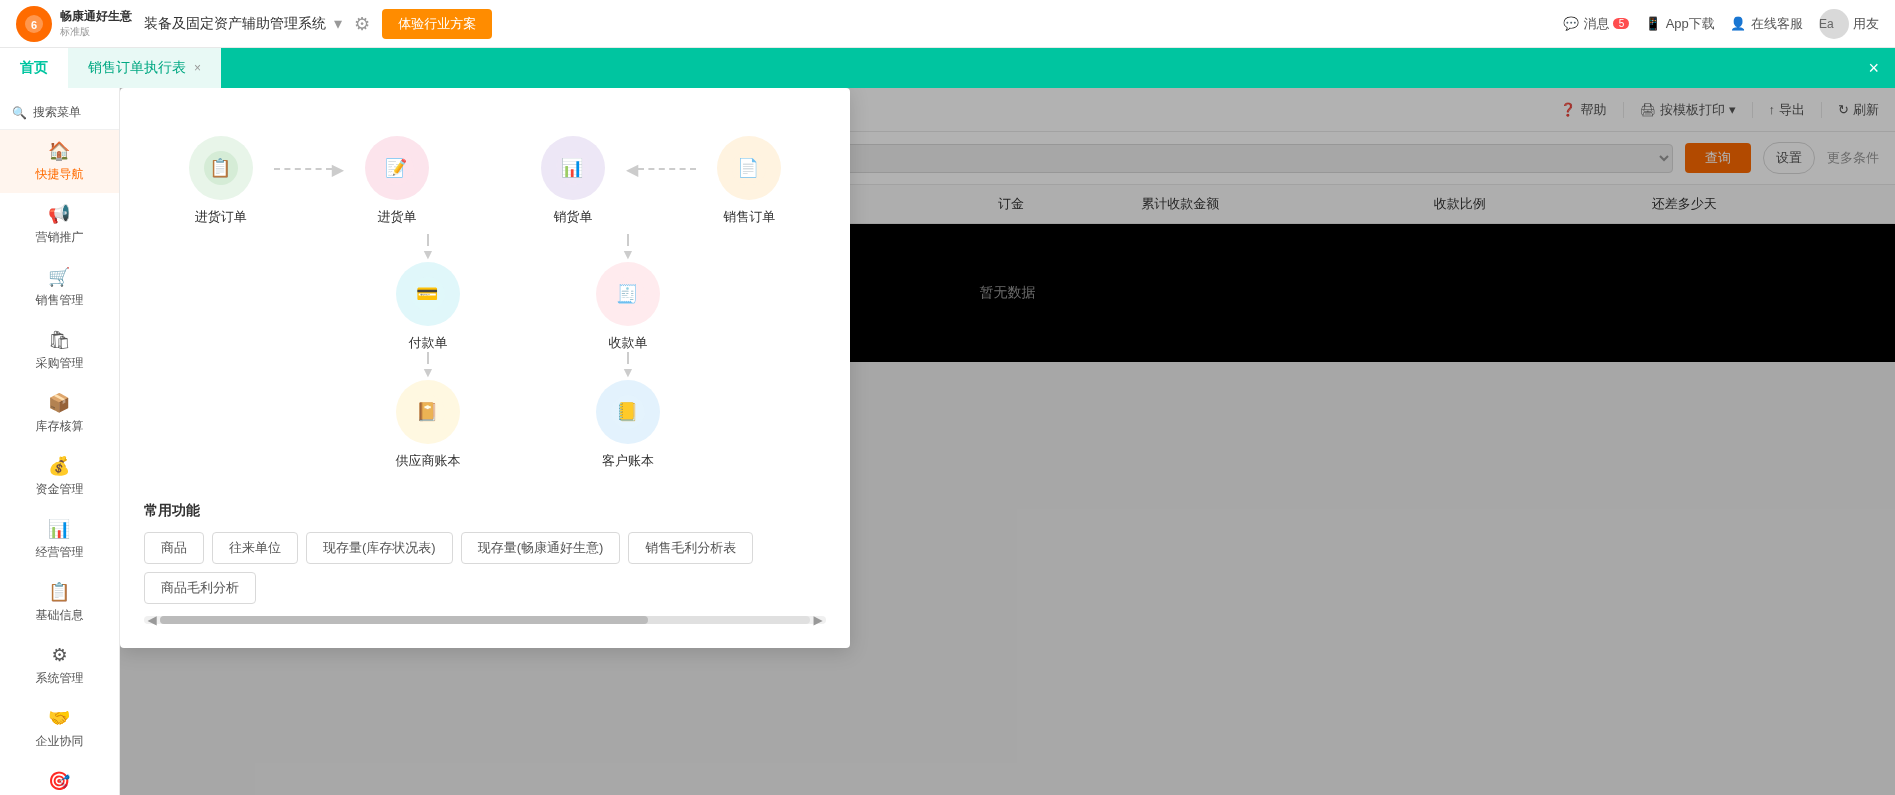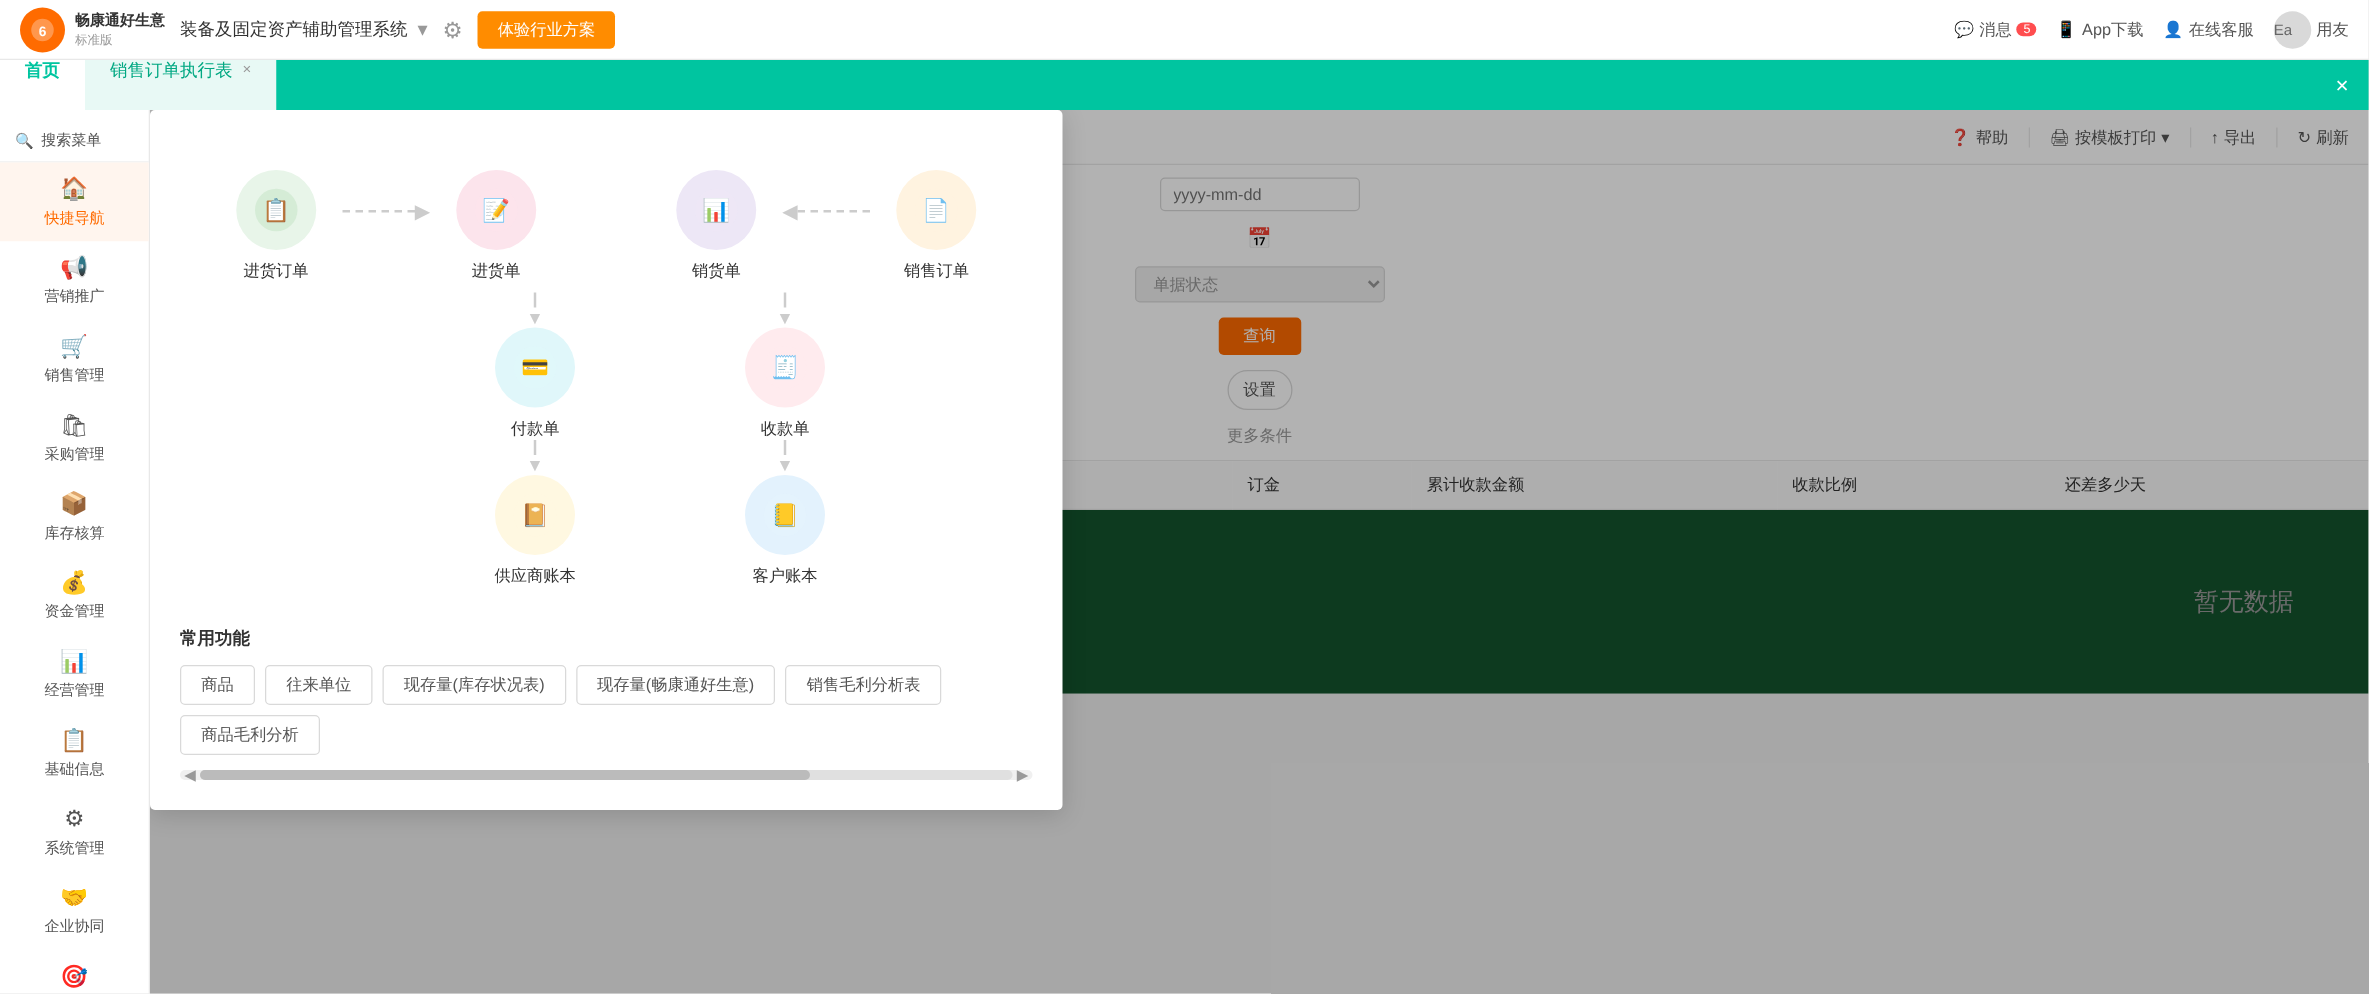--- a/index.html
+++ b/index.html
@@ -91,20 +91,21 @@
       background: #00c5a0;
       display: flex;
       align-items: center;
       padding: 0 0 0 0;
       position: relative;
     }
     .nav-tab {
       height: 40px;
       padding: 0 20px;
       display: flex;
+      align-items: center;
       font-size: 14px;
       cursor: pointer;
       position: relative;
     }
     .nav-tab.home { background: #fff; color: #00c5a0; font-weight: bold; }
     .nav-tab.active { background: #e8f9f5; color: #00a882; }
     .tab-close {
       margin-left: 8px;
       font-size: 12px;
       color: #999;
@@ -187,21 +188,20 @@
     .toolbar-divider { width: 1px; height: 16px; background: #e8e8e8; }
 
     
     .filter-bar {
       background: #fff;
       padding: 10px 16px;
       display: flex;
       align-items: center;
       gap: 12px;
       border-bottom: 1px solid #e8e8e8;
-      flex-direction: column;
     }
     .filter-input {
       border: 1px solid #d9d9d9;
       border-radius: 4px;
       padding: 5px 10px;
       font-size: 13px;
       color: #999;
       width: 160px;
     }
     .filter-calendar-icon { color: #999; }
@@ -253,25 +253,25 @@
       background: #fafafa;
       padding: 10px 12px;
       text-align: left;
       border-bottom: 1px solid #e8e8e8;
       color: #333;
       font-weight: normal;
       white-space: nowrap;
     }
 
     .empty-state {
-      text-align: right;
+      text-align: center;
       padding: 60px;
       color: #999;
-      font-size: 20px;
-      background: #14532d;
+      font-size: 14px;
+      background: #000000;
     }
 
     
     .modal-overlay {
       position: absolute;
       top: 0;
       left: 0;
       width: 100%;
       height: 100%;
       background: rgba(0,0,0,0.3);

